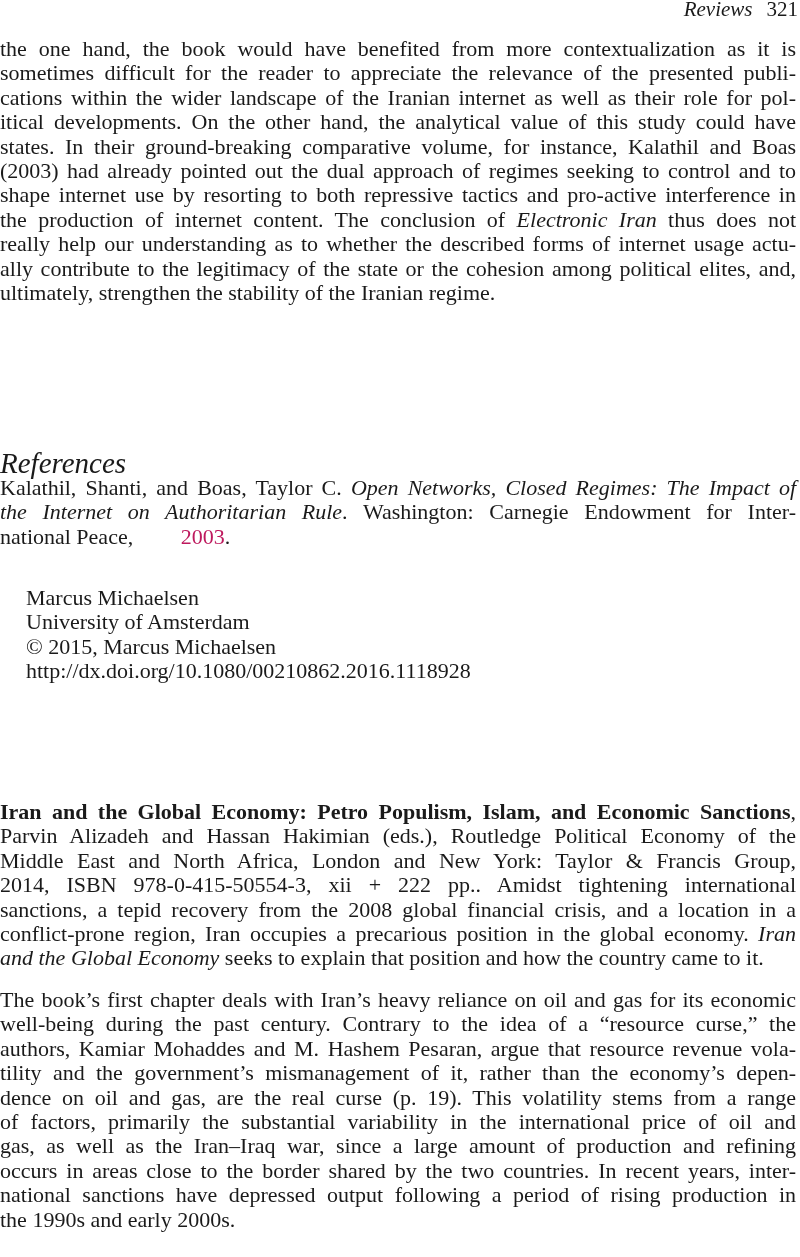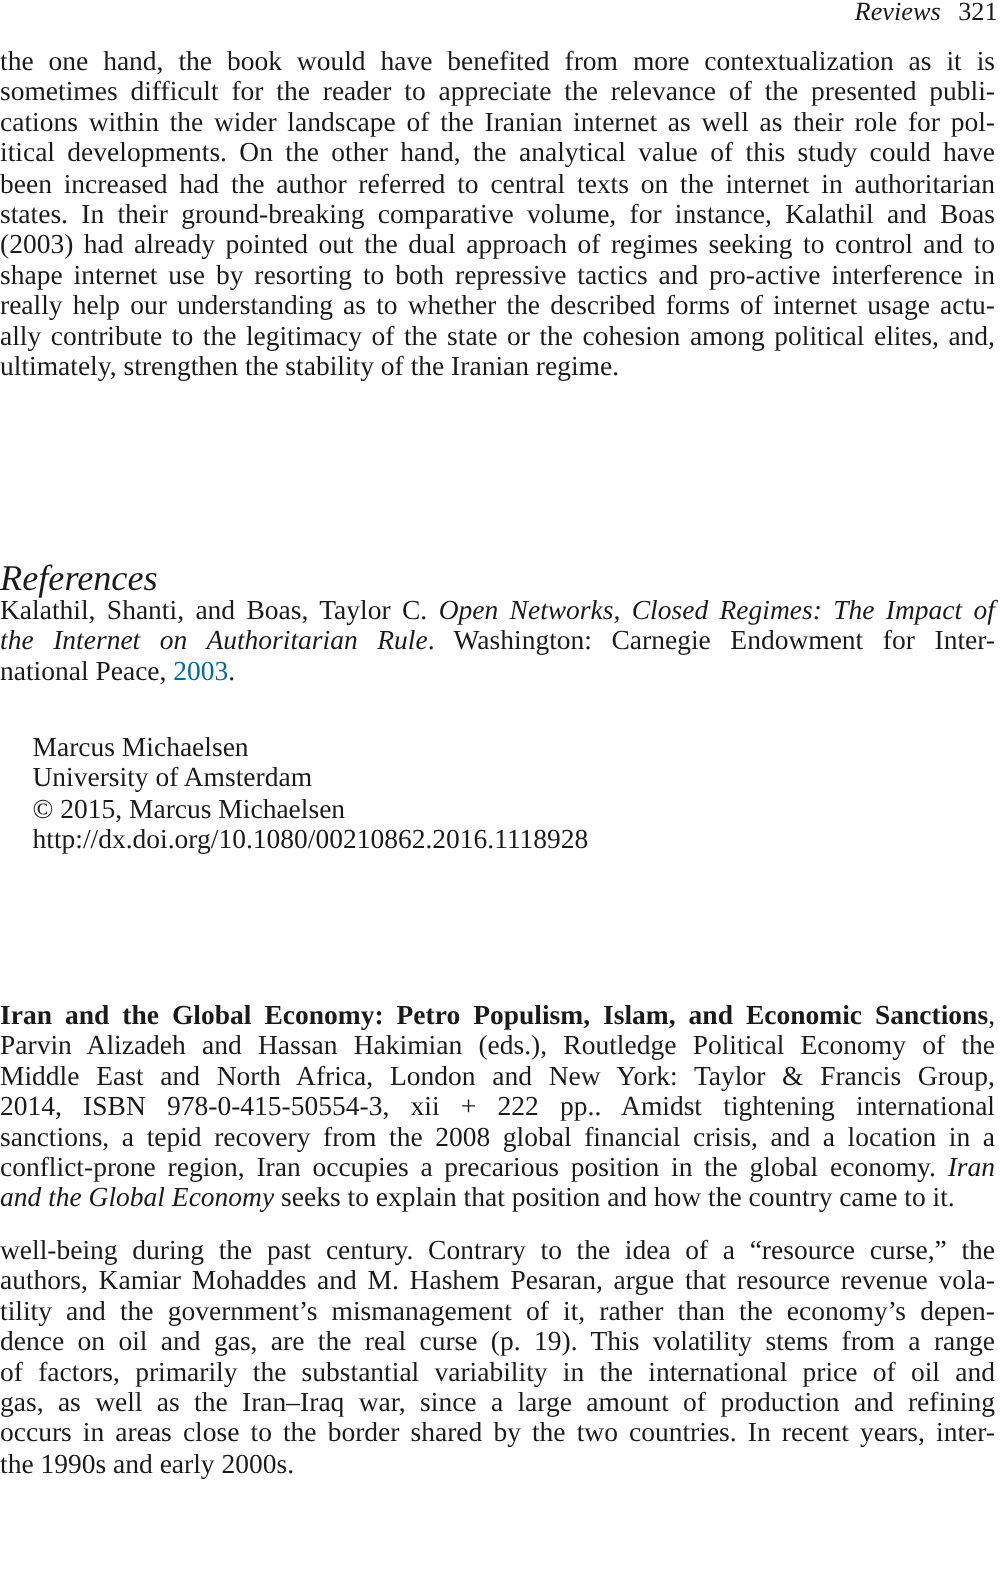--- a/index.html
+++ b/index.html
@@ -42,21 +42,21 @@
       text-align: justify;
       text-align-last: justify;
       white-space: nowrap;
     }
     .line.last {
       text-align-last: left;
     }
     .line span { white-space: pre; }
     em, .it { font-style: italic; }
     .bold { font-weight: bold; }
-    .link { color: #0369a1; }
+    .link { color: #be185d; margin-left: 42px; }
     .heading-refs {
       position: absolute;
       left: 0;
       top: 451px;
       font-size: 29px;
       font-style: italic;
       line-height: 24px;
     }
     .plain-line {
       display: block;
@@ -68,24 +68,24 @@
 
 <div class="running-head">
   <span class="section">Reviews</span><span>321</span>
 </div>
 
 <div class="block" style="top:37px;">
   <span class="line">the one hand, the book would have benefited from more contextualization as it is</span>
   <span class="line">sometimes difficult for the reader to appreciate the relevance of the presented publi-</span>
   <span class="line">cations within the wider landscape of the Iranian internet as well as their role for pol-</span>
   <span class="line">itical developments. On the other hand, the analytical value of this study could have</span>
-  <span class="line">been increased had the author referred to central texts on the internet in authoritarian</span>
   <span class="line">states. In their ground-breaking comparative volume, for instance, Kalathil and Boas</span>
   <span class="line">(2003)  had already pointed out the dual approach of regimes seeking to control and to</span>
   <span class="line">shape internet use by resorting to both repressive tactics and pro-active interference in</span>
+  <span class="line"><span>the production of internet content. The conclusion of </span><em>Electronic Iran</em><span> thus does not</span></span>
   <span class="line">really help our understanding as to whether the described forms of internet usage actu-</span>
   <span class="line">ally contribute to the legitimacy of the state or the cohesion among political elites, and,</span>
   <span class="line last">ultimately, strengthen the stability of the Iranian regime.</span>
 </div>
 
 <div class="heading-refs">References</div>
 
 <div class="block" style="top:476px;">
   <span class="line"><span>Kalathil, Shanti, and Boas, Taylor C. </span><em>Open Networks, Closed Regimes: The Impact of</em></span>
   <span class="line"><em>the Internet on Authoritarian Rule</em><span>. Washington: Carnegie Endowment for Inter-</span></span>
@@ -103,21 +103,23 @@
   <span class="line"><span class="bold">Iran and the Global Economy: Petro Populism, Islam, and Economic Sanctions</span><span>,</span></span>
   <span class="line">Parvin Alizadeh and Hassan Hakimian (eds.), Routledge Political Economy of the</span>
   <span class="line">Middle East and North Africa, London and New York: Taylor &amp; Francis Group,</span>
   <span class="line">2014, ISBN 978-0-415-50554-3, xii + 222 pp..   Amidst tightening international</span>
   <span class="line">sanctions, a tepid recovery from the 2008 global financial crisis, and a location in a</span>
   <span class="line"><span>conflict-prone region, Iran occupies a precarious position in the global economy. </span><em>Iran</em></span>
   <span class="line last"><em>and the Global Economy</em><span> seeks to explain that position and how the country came to it.</span></span>
 </div>
 
 <div class="block" style="top:988px;">
+  <span class="line">The book’s first chapter deals with Iran’s heavy reliance on oil and gas for its economic</span>
   <span class="line">well-being during the past century. Contrary to the idea of a “resource curse,” the</span>
   <span class="line">authors, Kamiar Mohaddes and M. Hashem Pesaran, argue that resource revenue vola-</span>
   <span class="line">tility and the government’s mismanagement of it, rather than the economy’s depen-</span>
   <span class="line">dence on oil and gas, are the real curse (p. 19). This volatility stems from a range</span>
   <span class="line">of factors, primarily the substantial variability in the international price of oil and</span>
   <span class="line">gas, as well as the Iran–Iraq war, since a large amount of production and refining</span>
   <span class="line">occurs in areas close to the border shared by the two countries. In recent years, inter-</span>
+  <span class="line">national sanctions have depressed output following a period of rising production in</span>
   <span class="line last">the 1990s and early 2000s.</span>
 </div>
 
 </body></html>

